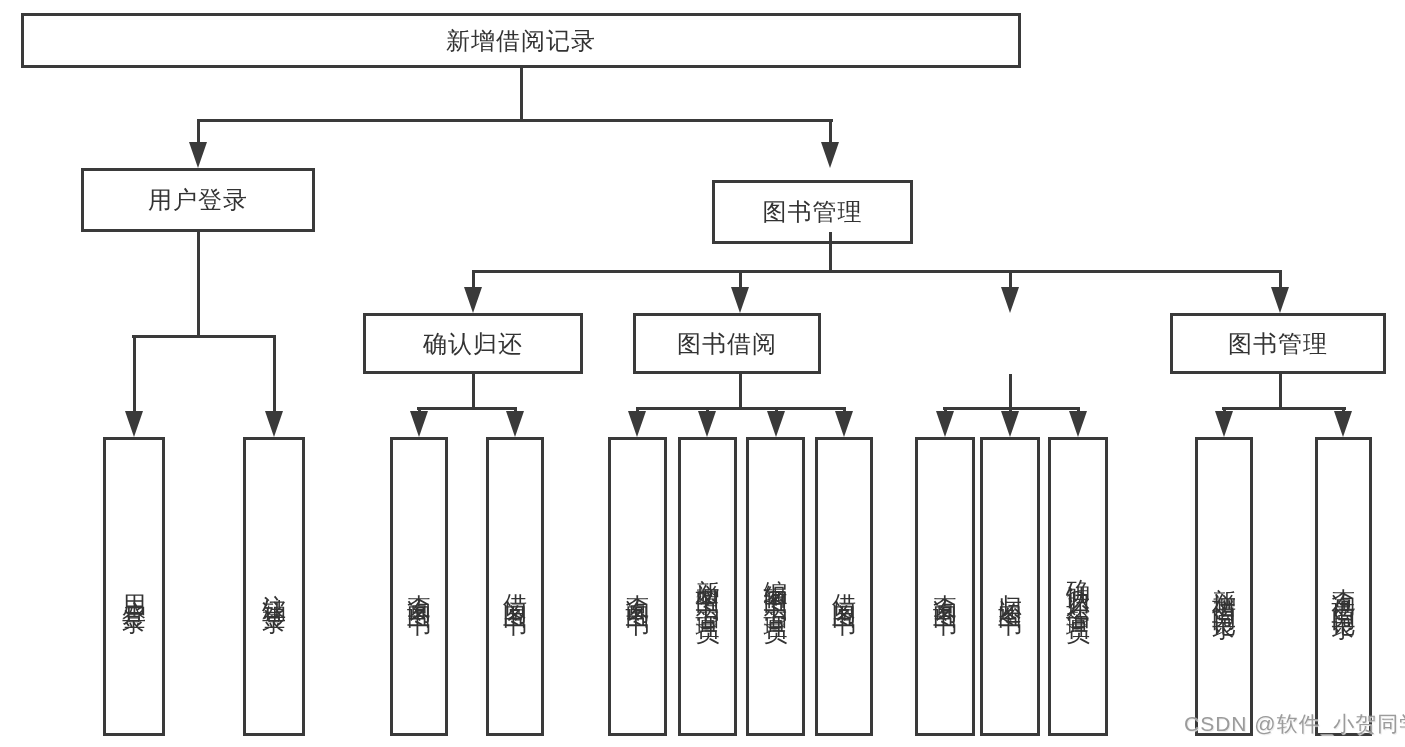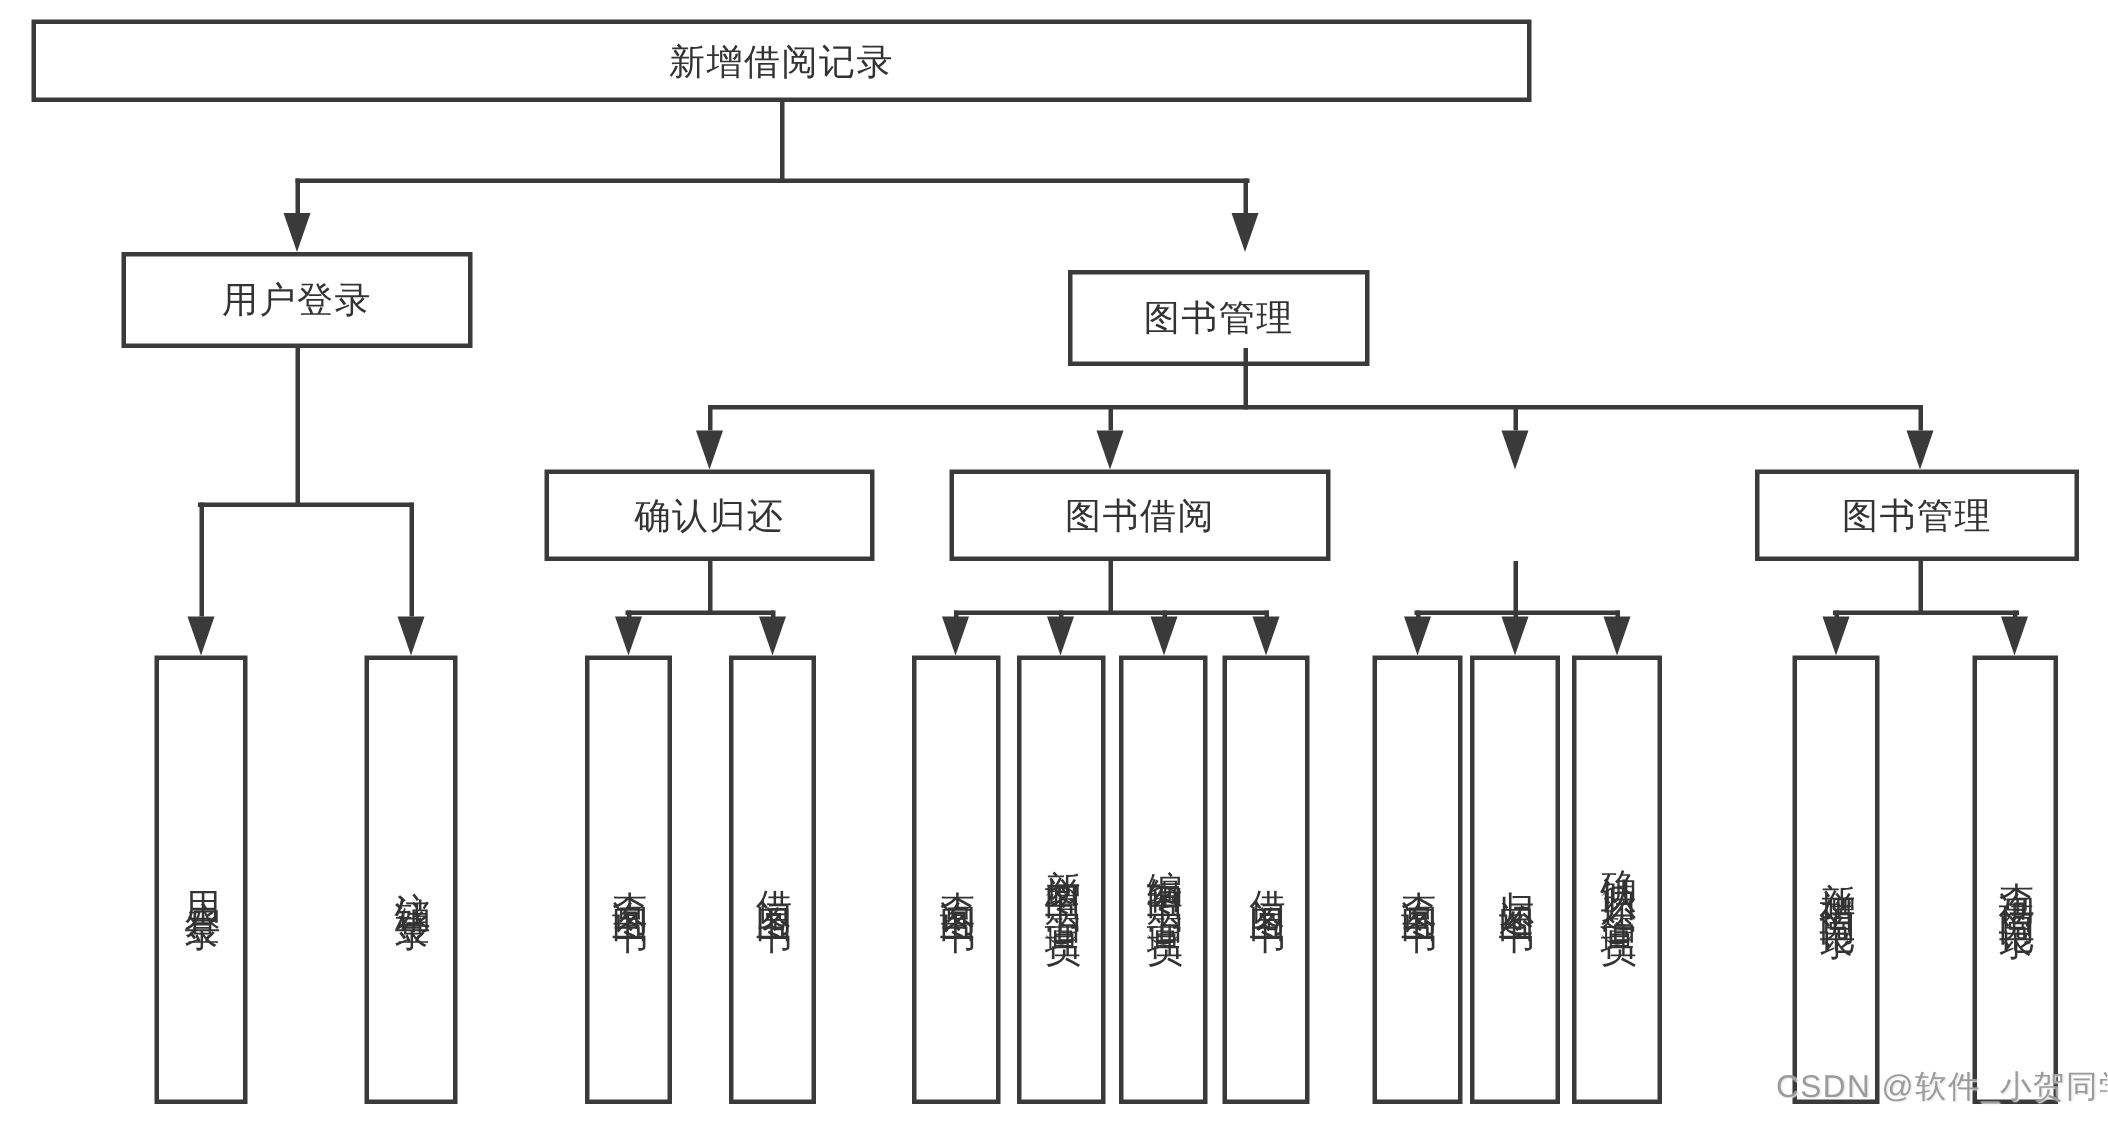--- a/index.html
+++ b/index.html
@@ -68,21 +68,21 @@
   <div class="vline" style="left:472px;top:270px;height:17px;"></div>
   <div class="arrow" style="left:464px;top:287px;"></div>
   <div class="vline" style="left:739px;top:270px;height:17px;"></div>
   <div class="arrow" style="left:731px;top:287px;"></div>
   <div class="vline" style="left:1009px;top:270px;height:17px;"></div>
   <div class="arrow" style="left:1001px;top:287px;"></div>
   <div class="vline" style="left:1279px;top:270px;height:17px;"></div>
   <div class="arrow" style="left:1271px;top:287px;"></div>
 
   <div class="node h" style="left:363px;top:313px;width:220px;height:61px;">确认归还</div>
-  <div class="node h" style="left:633px;top:313px;width:254px;height:61px;">图书借阅</div>
+  <div class="node h" style="left:633px;top:313px;width:188px;height:61px;">图书借阅</div>
   <div class="node h" style="left:1170px;top:313px;width:216px;height:61px;">图书管理</div>
 
   <div class="vline" style="left:472px;top:374px;height:36px;"></div>
   <div class="hline" style="left:417px;top:407px;width:99px;"></div>
   <div class="vline" style="left:418px;top:407px;height:6px;"></div>
   <div class="arrow" style="left:410px;top:411px;"></div>
   <div class="vline" style="left:514px;top:407px;height:6px;"></div>
   <div class="arrow" style="left:506px;top:411px;"></div>
 
   <div class="vline" style="left:739px;top:374px;height:36px;"></div>

